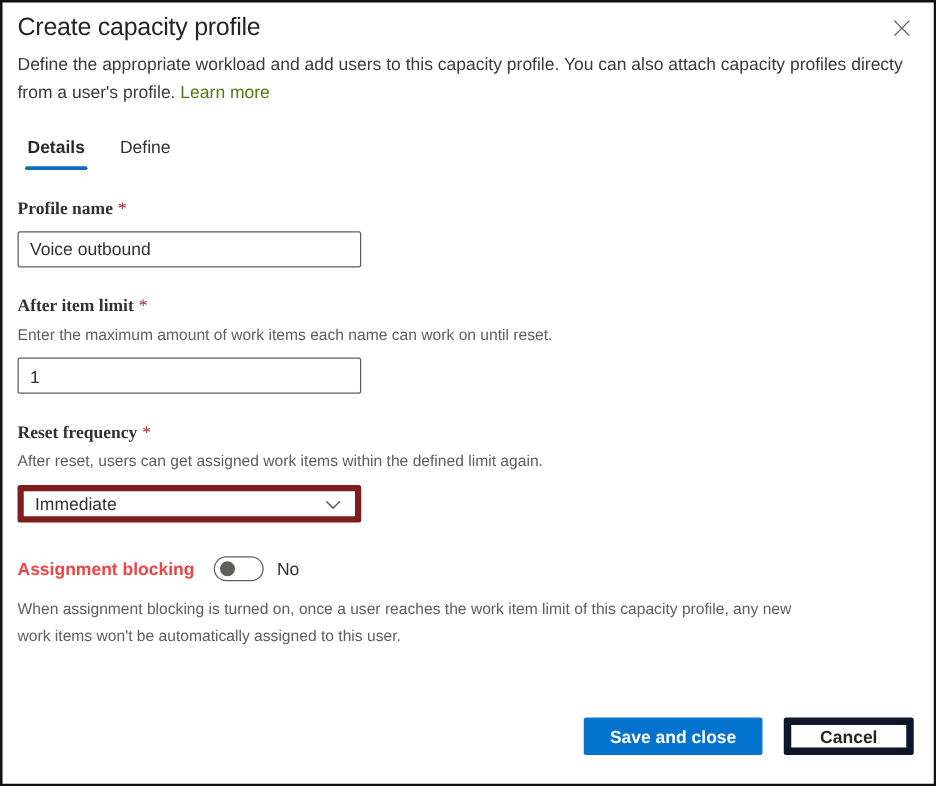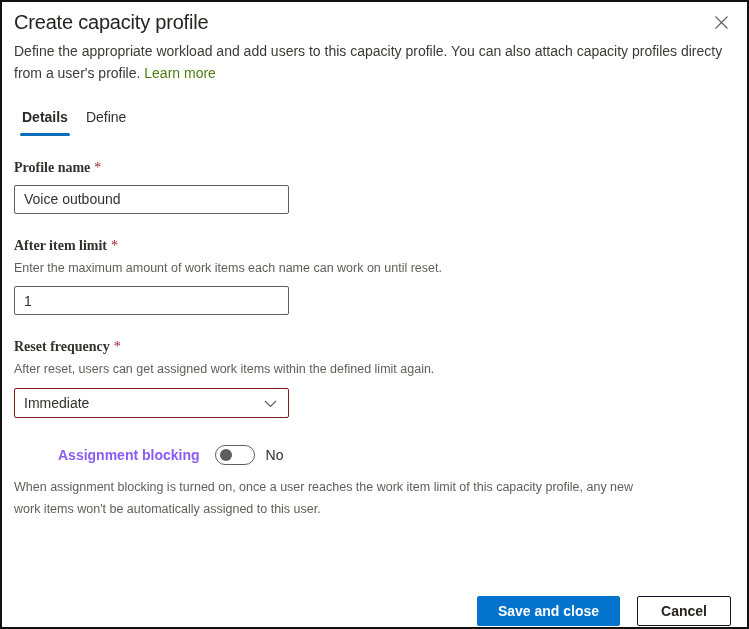--- a/index.html
+++ b/index.html
@@ -22,21 +22,21 @@
   .close-btn {
     background: none; border: none; padding: 2px 4px; cursor: pointer;
     color: #605e5c; line-height: 1; margin-top: 2px;
   }
 
   
   .desc { font-size: 14px; color: #3b3a39; line-height: 1.55; margin: 7px 0 0; max-width: 724px; }
   .learn-more { color: #4d7c0f; text-decoration: none; cursor: pointer; }
 
   
-  .tabs { display: flex; gap: 2px; margin-top: 15px; }
+  .tabs { display: flex; gap: 12px; margin-top: 15px; }
   .tab {
     font-size: 14px; color: #323130; padding: 9px 8px 11px; position: relative; cursor: pointer;
   }
   .tab.active { font-weight: 700; color: #2b2a29; }
   .tab.active::after {
     content: ""; position: absolute; left: 6px; right: 6px; bottom: 0;
     height: 3px; background: #0f6cbd; border-radius: 2px;
   }
 
   
@@ -44,47 +44,47 @@
   .field-label { font-size: 14px; font-weight: 700; color: #323130; font-family: Liberation Serif, serif; }
   .required { color: #a4262c; font-weight: 400; margin-left: 4px; }
   .helper { font-size: 12.5px; color: #605e5c; margin-top: 5px; line-height: 1.5; }
   .text-input {
     display: block; width: 275px; height: 29px; margin-top: 9px;
     border: 1px solid #605e5c; border-radius: 2px; padding: 0 9px;
     font-size: 14px; font-family: inherit; color: #323130; outline: none; background: #fff;
   }
   .dropdown {
     width: 275px; height: 30px; margin-top: 9px;
-    border: 1px solid #7f1d1d; border-radius: 2px;
+    border: 5px solid #7f1d1d; border-radius: 2px;
     display: flex; align-items: center; justify-content: space-between;
     padding: 0 11px 0 9px; font-size: 14px; color: #323130; cursor: pointer; background: #fff;
   }
 
   
   .toggle-row { display: flex; align-items: center; margin-top: 27px; }
-  .toggle-label { font-size: 14px; font-weight: 700; color: #8b5cf6; margin-left: 44px; }
+  .toggle-label { font-size: 14px; font-weight: 700; color: #ef4444; }
   .toggle {
     width: 40px; height: 20px; border: 1px solid #605e5c; border-radius: 10px;
     position: relative; margin-left: 15px; cursor: pointer; background: #fff;
   }
   .toggle .knob {
     width: 12px; height: 12px; background: #605e5c; border-radius: 50%;
     position: absolute; top: 3px; left: 4px;
   }
   .toggle-state { font-size: 14px; color: #323130; margin-left: 11px; }
   .toggle-helper { max-width: 632px; margin-top: 12px; font-size: 12.5px; color: #605e5c; line-height: 1.75; }
 
   
-  .footer { position: absolute; right: 16px; bottom: 1px; display: flex; gap: 17px; }
+  .footer { position: absolute; right: 16px; bottom: 23px; display: flex; gap: 17px; }
   .btn {
     height: 30px; border-radius: 2px; font-size: 14px; font-weight: 700;
     font-family: inherit; cursor: pointer;
   }
   .btn-primary { background: #0473ce; color: #ffffff; border: 1px solid #0473ce; padding: 0 20px; }
-  .btn-secondary { background: #ffffff; color: #252423; border: 1px solid #0f172a; padding: 0 23px; }
+  .btn-secondary { background: #ffffff; color: #252423; border: 6px solid #0f172a; padding: 0 23px; }
 </style>
 </head>
 <body>
 
 <div class="dialog">
 
   <div class="header">
     <h1 class="title">Create capacity profile</h1>
     <button class="close-btn">
       <span>

